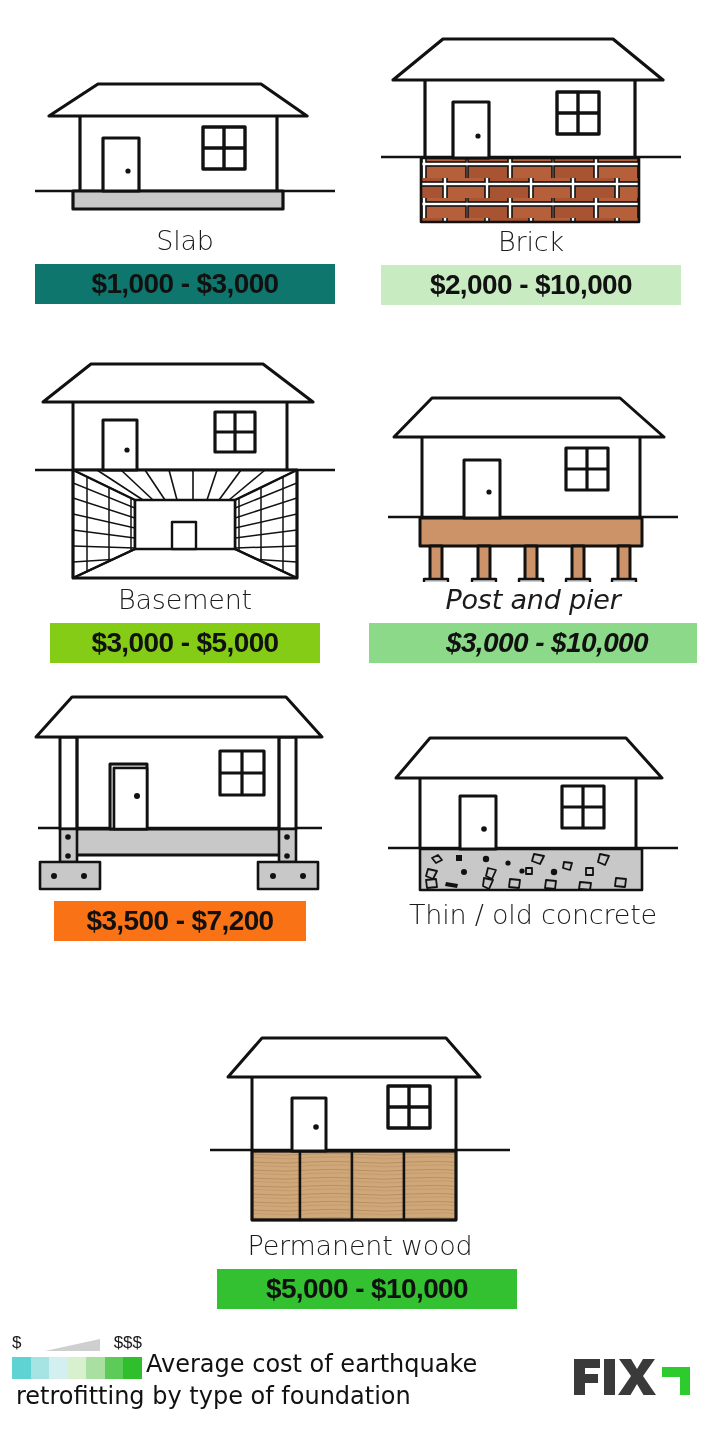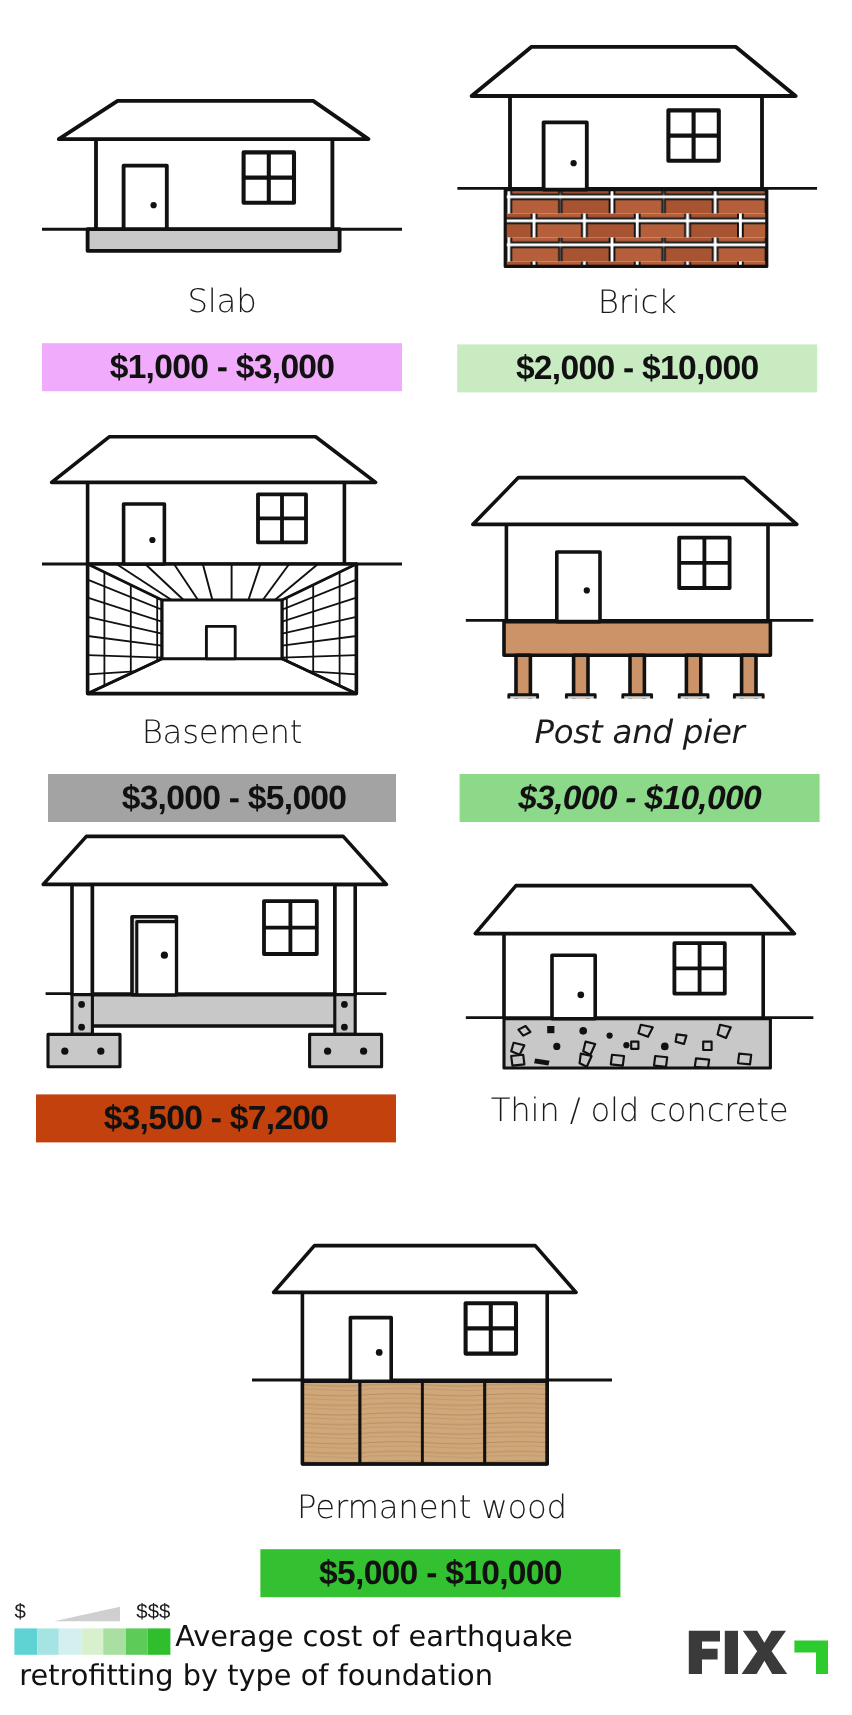--- a/index.html
+++ b/index.html
@@ -5,21 +5,21 @@
   html,body{margin:0;padding:0;}
   body{
     width:710px;height:1429px;
     background:#ffffff;
     font-family:"Liberation Sans","DejaVu Sans",sans-serif;
     overflow:hidden;position:relative;
   }
   .sheet{position:relative;width:710px;height:1429px;}
 
   
-  .cell{position:absolute;display:flex;flex-direction:column;align-items:center;gap:11px;}
+  .cell{position:absolute;display:flex;flex-direction:column;align-items:center;}
   .art{position:relative;}
   .art svg{display:block;}
 
   .cap{
     font-family:"DejaVu Sans","Liberation Sans",sans-serif;
     font-weight:300;
     font-size:27px;
     color:#1b1b1b;
     letter-spacing:-0.2px;
     line-height:1.05;
@@ -90,21 +90,21 @@
           <rect x="68" y="60" width="36" height="53" fill="#fff"></rect>
           <circle cx="93" cy="93" r="2.6" fill="#111" stroke="none"></circle>
 
           <rect x="168" y="49" width="42" height="42" fill="#fff" stroke-width="3.4"></rect>
           <line x1="189" y1="49" x2="189" y2="91" stroke-width="3.4"></line>
           <line x1="168" y1="70" x2="210" y2="70" stroke-width="3.4"></line>
         </g>
       </svg>
     </div>
     <div class="cap">Slab</div>
-    <div class="pricebar" style="width:300px;background:#f0abfc;">$1,000 - $3,000</div>
+    <div class="pricebar" style="width:300px;background:#0f766e;">$1,000 - $3,000</div>
   </div>
 
   <div class="cell" style="left:376px;top:24px;width:310px;align-items:center;">
     <div class="art">
       <svg width="300" height="200" viewBox="0 0 300 200">
         <defs>
           <pattern id="brickpat" x="0" y="0" width="86" height="20" patternUnits="userSpaceOnUse">
             <rect width="86" height="20" fill="#ffffff"></rect>
             <rect x="1" y="2" width="40" height="16" fill="#a85432" stroke="#111" stroke-width="1.6"></rect>
             <rect x="45" y="2" width="40" height="16" fill="#b5603a" stroke="#111" stroke-width="1.6"></rect>
@@ -215,21 +215,21 @@
           <rect x="68" y="68" width="34" height="50" fill="#fff"></rect>
           <circle cx="92" cy="98" r="2.6" fill="#111" stroke="none"></circle>
 
           <rect x="180" y="60" width="40" height="40" fill="#fff" stroke-width="3.2"></rect>
           <line x1="200" y1="60" x2="200" y2="100" stroke-width="3.2"></line>
           <line x1="180" y1="80" x2="220" y2="80" stroke-width="3.2"></line>
         </g>
       </svg>
     </div>
     <div class="cap">Basement</div>
-    <div class="pricebar" style="width:270px;background:#a3a3a3;padding-left:20px;">$3,000 - $5,000</div>
+    <div class="pricebar" style="width:270px;background:#84cc16;">$3,000 - $5,000</div>
   </div>
 
   <div class="cell" style="left:378px;top:382px;width:310px;font-style:italic;">
     <div class="art">
       <svg width="290" height="200" viewBox="0 0 290 200">
         <g fill="none" stroke="#111" stroke-width="3" stroke-linejoin="round">
           <line x1="0" y1="135" x2="290" y2="135" stroke-width="2.4"></line>
 
           <rect x="32" y="136" width="222" height="28" fill="#cb9367"></rect>
 
@@ -253,21 +253,21 @@
           <rect x="76" y="78" width="36" height="58" fill="#fff"></rect>
           <circle cx="101" cy="110" r="2.6" fill="#111" stroke="none"></circle>
 
           <rect x="178" y="66" width="42" height="42" fill="#fff" stroke-width="3.2"></rect>
           <line x1="199" y1="66" x2="199" y2="108" stroke-width="3.2"></line>
           <line x1="178" y1="87" x2="220" y2="87" stroke-width="3.2"></line>
         </g>
       </svg>
     </div>
     <div class="cap">Post and pier</div>
-    <div class="pricebar" style="width:300px;background:#8cd98a;">$3,000 - $10,000</div>
+    <div class="pricebar" style="width:300px;background:#8cd98a;padding-left:28px;">$3,000 - $10,000</div>
   </div>
 
   <div class="cell" style="left:20px;top:692px;width:320px;">
     <div class="art">
       <svg width="300" height="200" viewBox="0 0 300 200">
         <g fill="none" stroke="#111" stroke-width="3" stroke-linejoin="round">
           <line x1="8" y1="136" x2="292" y2="136" stroke-width="2.4"></line>
 
           <rect x="38" y="137" width="220" height="26" fill="#c8c8c8"></rect>
 
@@ -296,21 +296,21 @@
           <rect x="80" y="72" width="37" height="65" fill="#d9d9d9"></rect>
           <rect x="84" y="76" width="33" height="61" fill="#fff" stroke-width="2.6"></rect>
           <circle cx="107" cy="104" r="3" fill="#111" stroke="none"></circle>
 
           <rect x="190" y="59" width="44" height="44" fill="#fff" stroke-width="3.2"></rect>
           <line x1="212" y1="59" x2="212" y2="103" stroke-width="3.2"></line>
           <line x1="190" y1="81" x2="234" y2="81" stroke-width="3.2"></line>
         </g>
       </svg>
     </div>
-    <div class="pricebar" style="width:300px;background:#c2410c;">$3,500 - $7,200</div>
+    <div class="pricebar" style="width:252px;background:#f97316;">$3,500 - $7,200</div>
   </div>
 
   <div class="cell" style="left:378px;top:732px;width:310px;justify-content:space-between;">
     <div class="art">
       <svg width="290" height="165" viewBox="0 0 290 165">
         <g fill="none" stroke="#111" stroke-width="3" stroke-linejoin="round">
           <line x1="0" y1="116" x2="290" y2="116" stroke-width="2.4"></line>
 
           <rect x="32" y="117" width="222" height="41" fill="#c8c8c8" stroke-width="2.6"></rect>
 

